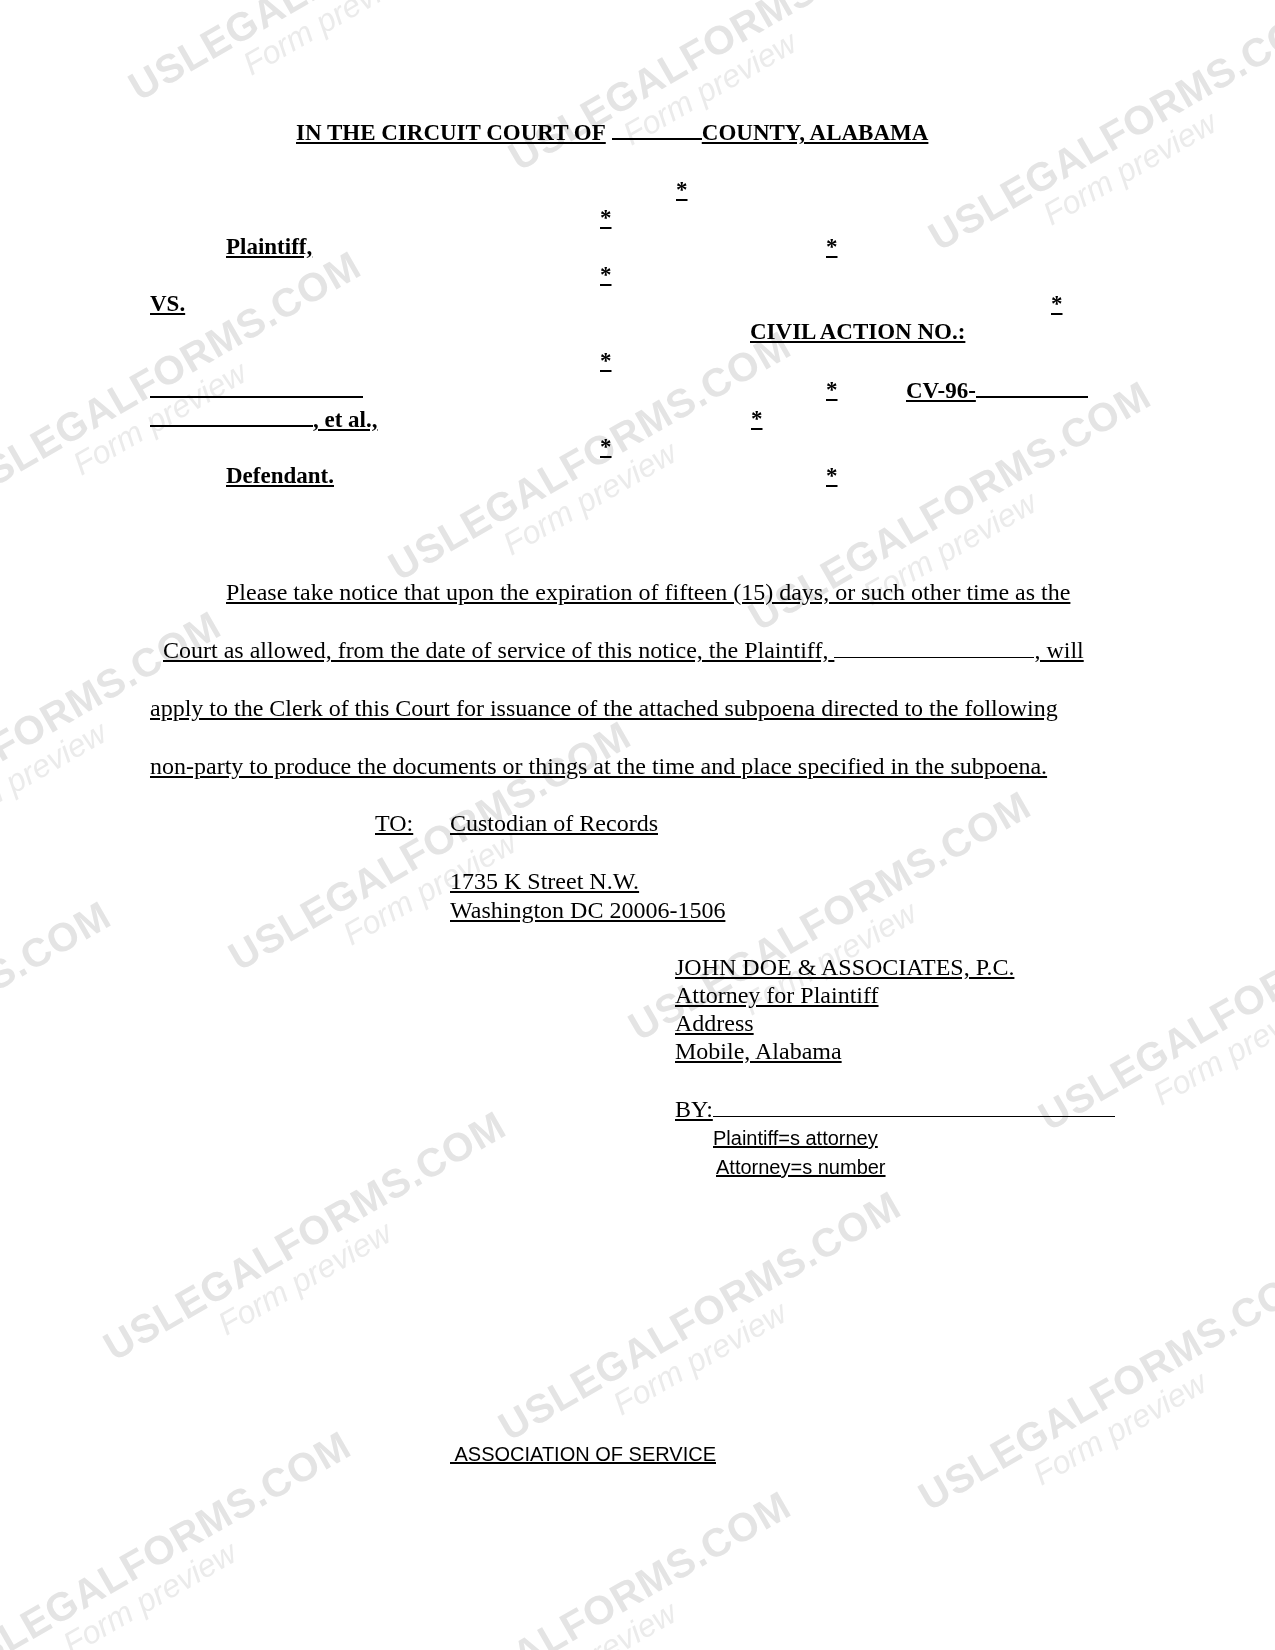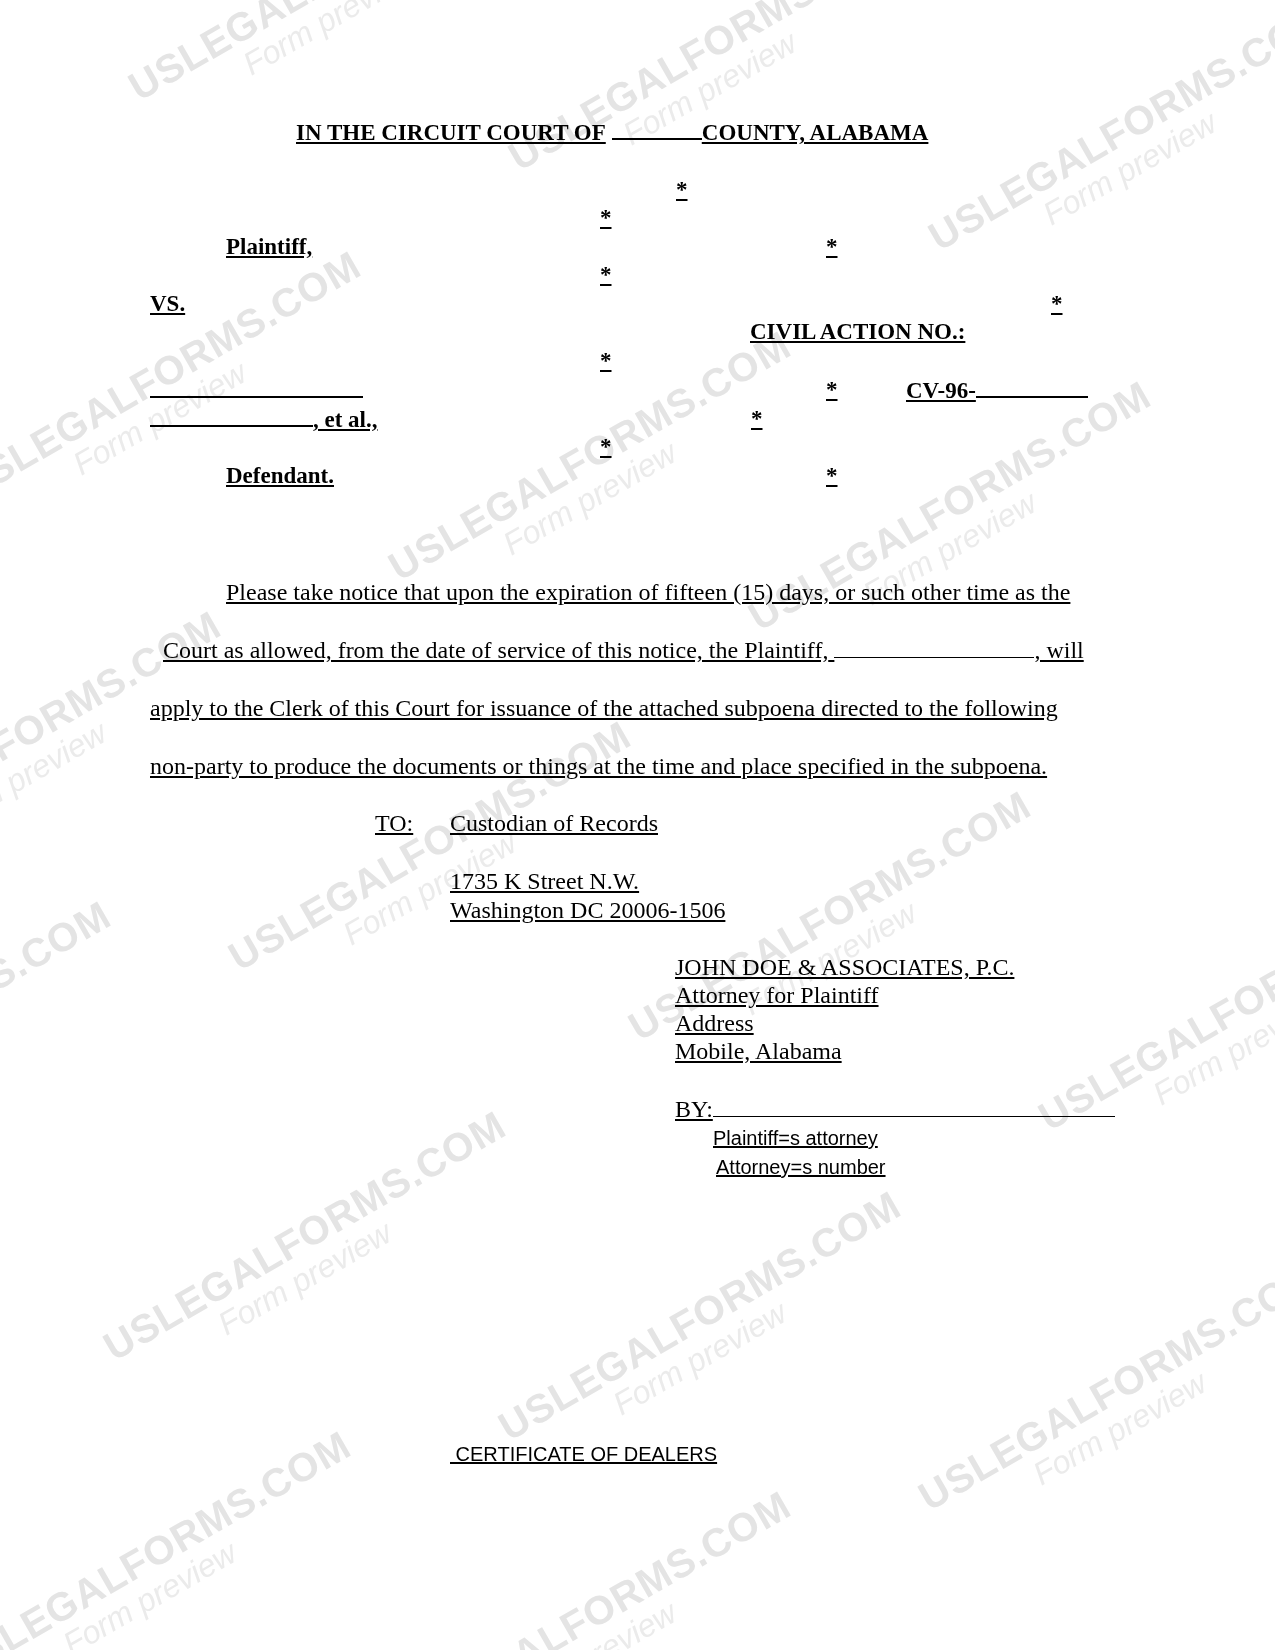--- a/index.html
+++ b/index.html
@@ -139,15 +139,15 @@
   <div class="abs t" style="left:675px;top:981px;">Attorney for Plaintiff</div>
   <div class="abs t" style="left:675px;top:1009px;">Address</div>
   <div class="abs t" style="left:675px;top:1037px;">Mobile, Alabama</div>
 
   <div class="abs t" style="left:675px;top:1095px;">
     <span>BY:</span><span class="blank thin" style="width:402px;"></span>
   </div>
   <div class="abs sans" style="left:713px;top:1124px;">Plaintiff=s attorney</div>
   <div class="abs sans" style="left:716px;top:1153px;">Attorney=s number</div>
 
-  <div class="abs sans u" style="left:450px;top:1440px;white-space:pre;"> CERTIFICATE OF DEALERS</div>
+  <div class="abs sans u" style="left:450px;top:1440px;white-space:pre;"> ASSOCIATION OF SERVICE</div>
 
 </div>
 
 </body></html>

